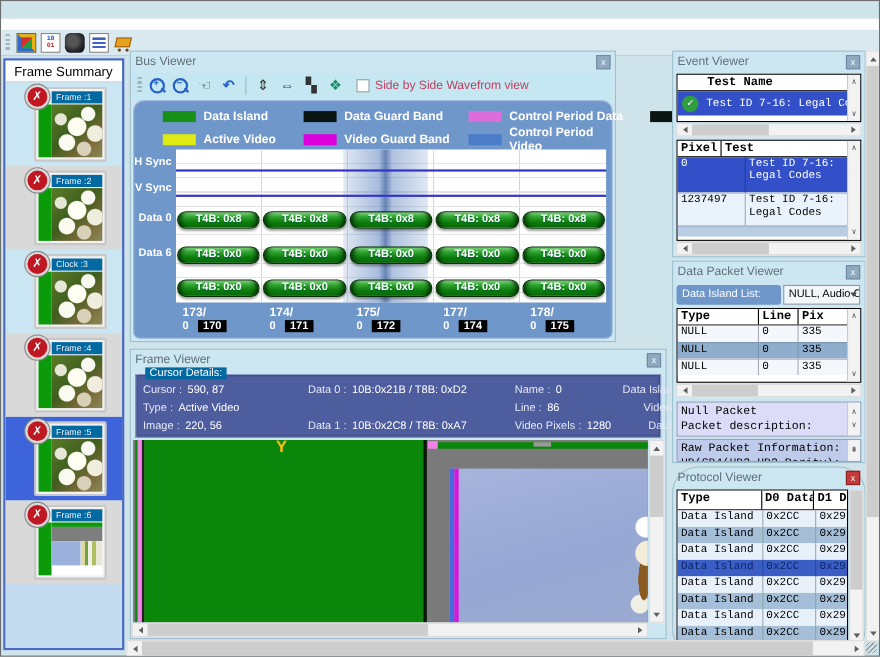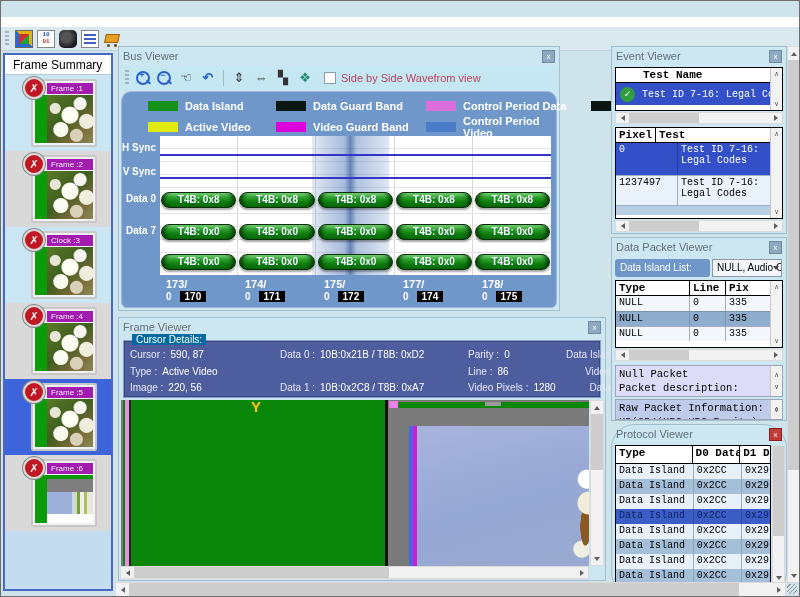--- a/index.html
+++ b/index.html
@@ -49,21 +49,21 @@
   .tri.r { border-top:3px solid transparent; border-bottom:3px solid transparent; border-left:4px solid #5F5F5F; }
   .tri.u { border-left:3px solid transparent; border-right:3px solid transparent; border-bottom:4px solid #5F5F5F; }
   .tri.d { border-left:3px solid transparent; border-right:3px solid transparent; border-top:4px solid #5F5F5F; }
   .thumb-h { height:100%; background:#CDCDCD; } .thumb-v { width:100%; background:#CDCDCD; }
   
   #frameSummary { position:absolute; left:2px; top:52px; width:110px; height:538px; border:2px solid #4A68C0; background:#C9E6F2; overflow:hidden; }
   .fs-hd { height:20px; background:#FFFFFF; border-bottom:1px solid #B8C8D0; display:flex; align-items:center; padding-left:8px; font-size:12px; color:#000; }
   .fs-item { position:relative; height:76px; }
   .bg-lt { background:#C9E6F2; } .bg-gy { background:#D9D9D9; } .bg-sel { background:#3E64DC; }
   .fcard { position:absolute; left:26px; top:4px; width:66px; height:68px; background:#F2F2F2; border:2px solid #C8C8C8; border-radius:2px; }
-  .fcard .flabel { position:absolute; left:14px; right:2px; top:2px; height:11px; background:#a21caf; color:#EFEFF7; font-size:8px; line-height:11px; padding-left:4px; white-space:nowrap; overflow:hidden; }
+  .fcard .flabel { position:absolute; left:14px; right:2px; top:2px; height:11px; background:#0369a1; color:#EFEFF7; font-size:8px; line-height:11px; padding-left:4px; white-space:nowrap; overflow:hidden; }
   .fbadge { position:absolute; left:-10px; top:-4px; width:22px; height:22px; border-radius:50%; background:#C01822; border:2px solid #D8D8D8; box-shadow:0 0 0 1px #888; color:#fff; font-size:11px; line-height:18px; text-align:center; z-index:2; }
   .fthumb { position:absolute; left:2px; right:2px; top:14px; bottom:2px; }
   .greenbar { position:absolute; left:0; top:0; bottom:0; width:12px; background:#0A9A0A; }
   .flower { position:absolute; left:12px; right:0; top:0; bottom:0;
     background:
       radial-gradient(circle at 72% 18%, #F8F8F0 0 6px, transparent 7px),
       radial-gradient(circle at 50% 42%, #FFFEF2 0 8px, transparent 9px),
       radial-gradient(circle at 86% 55%, #EFEEDE 0 7px, transparent 8px),
       radial-gradient(circle at 30% 72%, #FBFAF0 0 7px, transparent 8px),
       radial-gradient(circle at 18% 28%, #E6E6D6 0 5px, transparent 6px),
@@ -316,21 +316,21 @@
           <span class="lg-cell">
               <span class="swatch" style="background:#4A7CC8"></span>
               <span>Control Period Video</span>
             </span>
         </div>
       </div>
 
       <span class="lane-label" style="left:0;top:50px">H Sync</span>
       <span class="lane-label" style="left:0;top:74px">V Sync</span>
       <span class="lane-label" style="left:0;top:101px">Data 0</span>
-      <span class="lane-label" style="left:0;top:133px">Data 7</span>
+      <span class="lane-label" style="left:0;top:133px">Data 6</span>
 
       <div class="plot">
         <div class="selband"></div>
         <div class="syncline" style="top:18px"></div>
         <div class="syncline" style="top:41px"></div>
         <div class="caps-row" style="top:56px">
           <span class="capsule">T4B: 0x8</span>
           <span class="capsule">T4B: 0x8</span>
           <span class="capsule">T4B: 0x8</span>
           <span class="capsule">T4B: 0x8</span>
@@ -404,21 +404,21 @@
               <b>Data 0 :</b>
               <span>10B:0x21B / T8B: 0xD2</span>
             </span>
           <span class="cb-pair">
               <b>Data 1 :</b>
               <span>10B:0x2C8 / T8B: 0xA7</span>
             </span>
         </div>
         <div class="cb-col">
           <span class="cb-pair">
-              <b>Parity :</b>
+              <b>Name :</b>
               <span>0</span>
             </span>
           <span class="cb-pair">
               <b>Line :</b>
               <span>86</span>
             </span>
           <span class="cb-pair">
               <b>Video Pixels :</b>
               <span>1280</span>
             </span>

